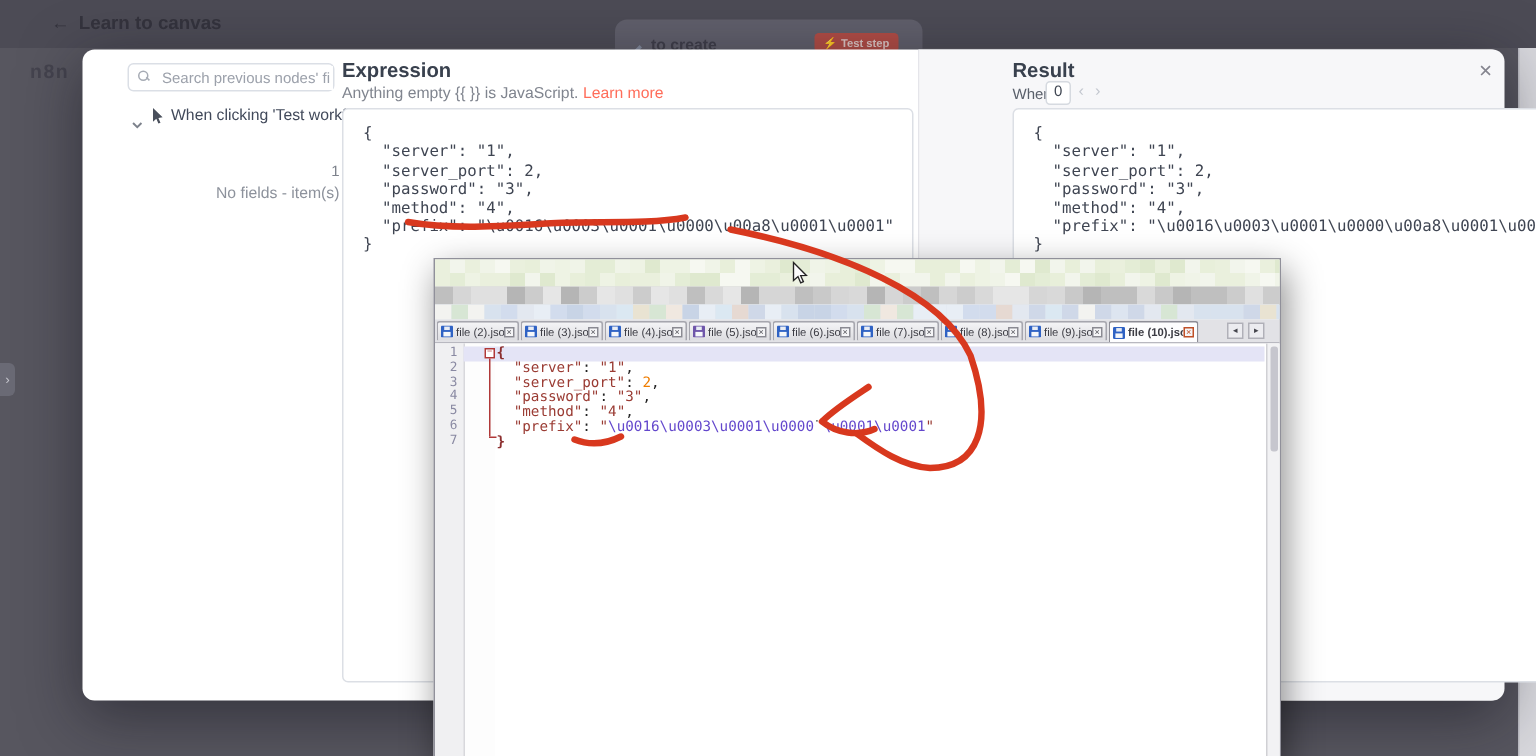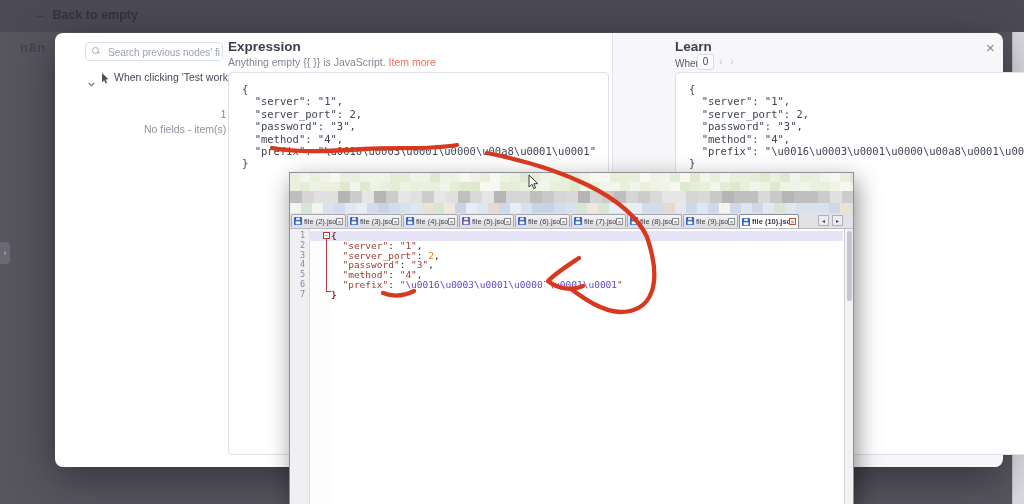--- a/index.html
+++ b/index.html
@@ -91,24 +91,35 @@
   #annot{position:absolute;left:0;top:0;z-index:50;pointer-events:none;}
   .mosaic i{display:block;}
 </style>
 </head>
 <body>
 
 <div id="stage">
 
   <div class="topstrip"></div>
   <div class="backlink">
-    <span class="arr">←</span><span>Back to empty</span>
+    <span class="arr">←</span><span>Learn to canvas</span>
   </div>
   <div class="logo">n8n</div>
 
+  <div class="ndvpanel">
+    <span class="pencil">
+      <svg width="9" height="9" viewBox="0 0 9 9">
+          <path d="M1 8 L2 5.4 L6.4 1 L8 2.6 L3.6 7Z" fill="#8a93a6" opacity="0.85"></path>
+        </svg>
+    </span>
+    <span class="ndvhint">to create</span>
+    <span class="teststep">
+      <span>⚡</span> <span>Test step</span>
+    </span>
+  </div>
 
   <div class="statusbar">
     
     
     
     
     
     
     
     
@@ -145,34 +156,34 @@
         <svg width="7" height="11" viewBox="0 0 7 11">
             <path d="M3 0 L0 6 L2.4 6 L1.6 11 L6.4 4.4 L3.6 4.4 L5.2 0 Z" fill="#ff5a45"></path>
           </svg>
       </span>
       <span class="itemcount">1 item</span>
       <span class="emptyhint">No fields - item(s) exist, but they're empty</span>
     </div>
 
     <div class="exptitle">Expression</div>
     <div class="expsub">
-      <span>Anything empty {{ }} is JavaScript.</span><span class="learnmore">Item more</span>
+      <span>Anything empty {{ }} is JavaScript.</span><span class="learnmore">Learn more</span>
     </div>
     <div class="expbox">
       <pre class="codepre">{
   "server": "1",
   "server_port": 2,
   "password": "3",
   "method": "4",
   "prefix": "\u0016\u0003\u0001\u0000\u00a8\u0001\u0001"
 }</pre>
     </div>
 
     <div class="rsection">
-      <div class="restitle">Learn</div>
+      <div class="restitle">Result</div>
       <span class="itemlabel">When</span>
       <span class="itembox">0</span>
       <span class="pgprev">‹</span>
       <span class="pgnext">›</span>
       <span class="modalclose">×</span>
       <div class="resbox">
         <pre class="codepre">{
   "server": "1",
   "server_port": 2,
   "password": "3",

